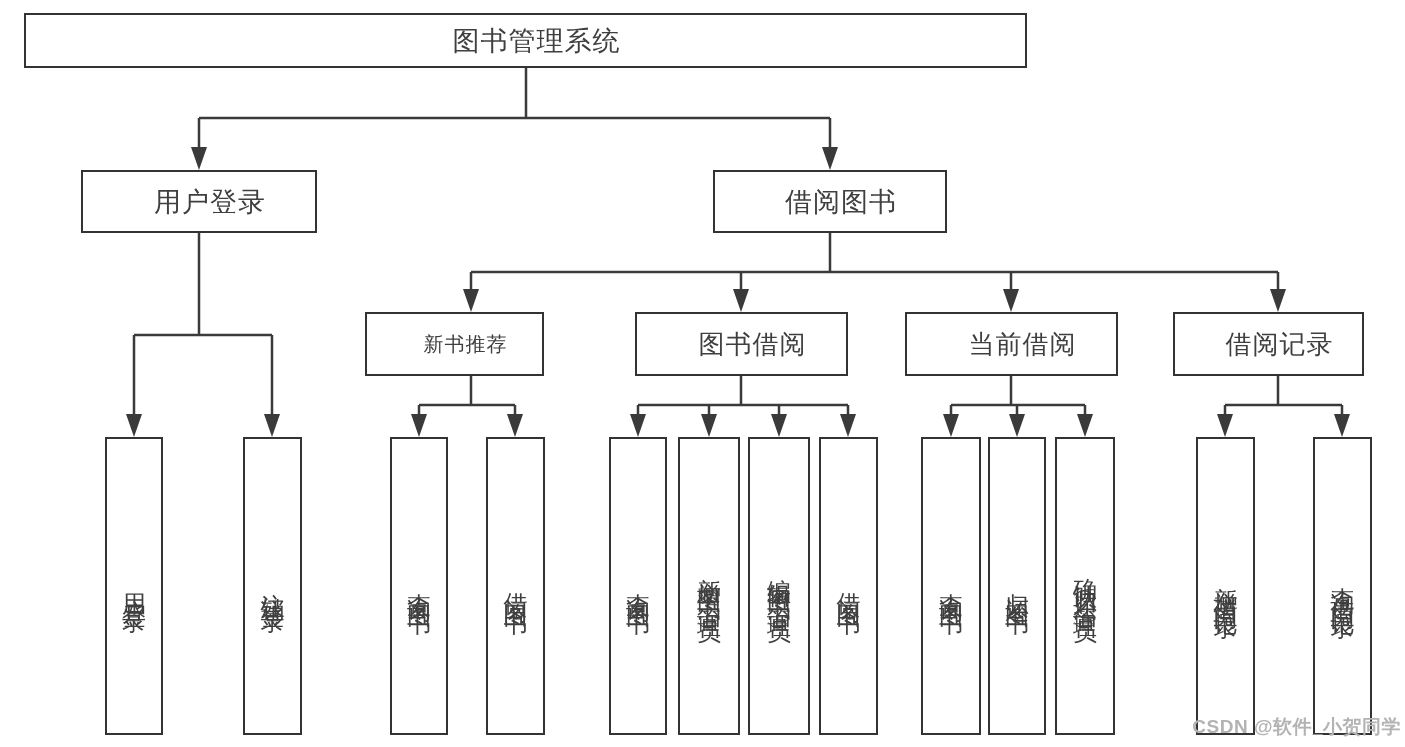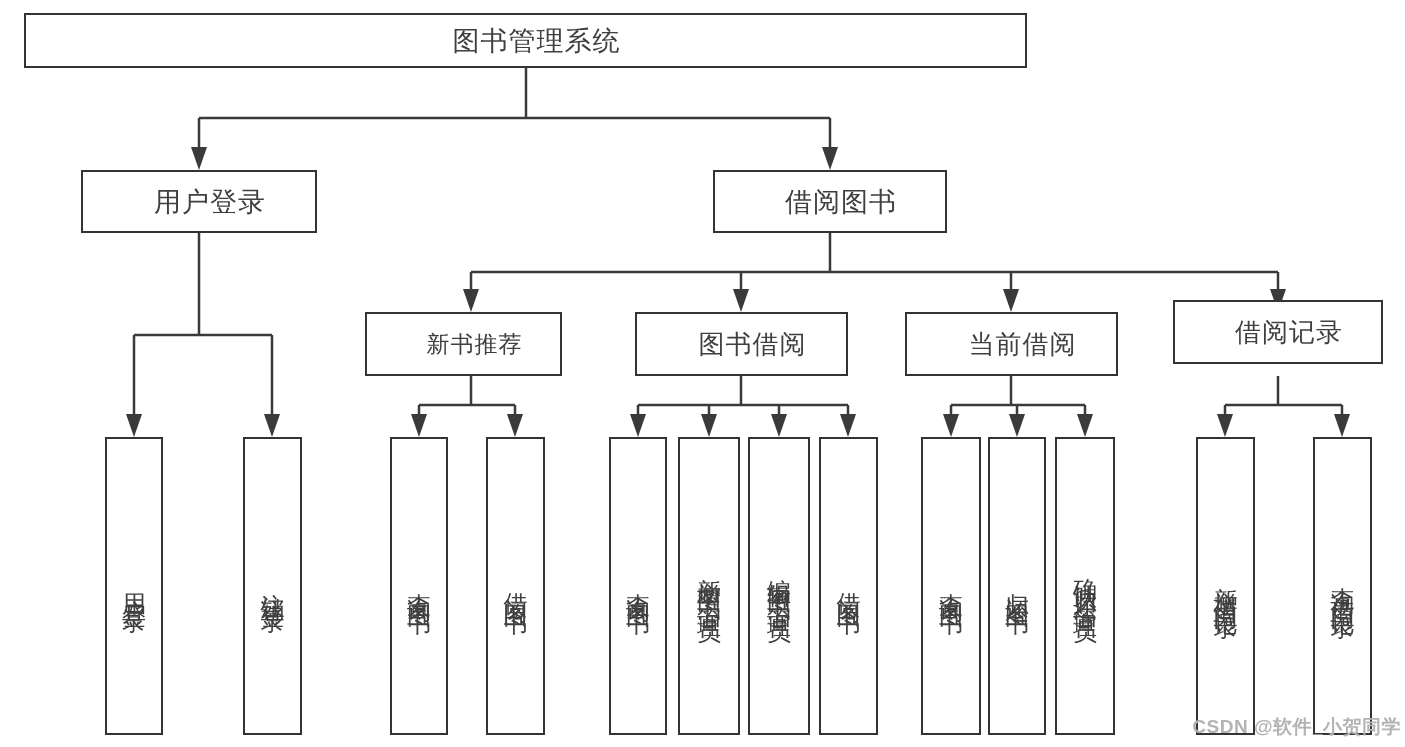--- a/index.html
+++ b/index.html
@@ -92,30 +92,30 @@
     <span>图书管理系统</span>
   </div>
 
   <div class="hbox" style="left:81px;top:170px;width:236px;height:63px">
     <span>用户登录</span>
   </div>
   <div class="hbox" style="left:713px;top:170px;width:234px;height:63px">
     <span>借阅图书</span>
   </div>
 
-  <div class="hbox" style="left:365px;top:312px;width:197px;height:64px;font-size:23px">
+  <div class="hbox" style="left:365px;top:312px;width:179px;height:64px;font-size:20px">
     <span>新书推荐</span>
   </div>
   <div class="hbox" style="left:905px;top:312px;width:213px;height:64px;font-size:26px">
     <span>当前借阅</span>
   </div>
   <div class="hbox" style="left:635px;top:312px;width:213px;height:64px;font-size:26px">
     <span>图书借阅</span>
   </div>
-  <div class="hbox" style="left:1173px;top:300px;width:210px;height:64px;font-size:26px">
+  <div class="hbox" style="left:1173px;top:312px;width:191px;height:64px;font-size:26px">
     <span>借阅记录</span>
   </div>
 
   <div class="leaf" style="left:105px;width:58px">
     <span class="vtext">用户登录</span>
   </div>
   <div class="leaf" style="left:243px;width:59px">
     <span class="vtext">注销登录</span>
   </div>
 

